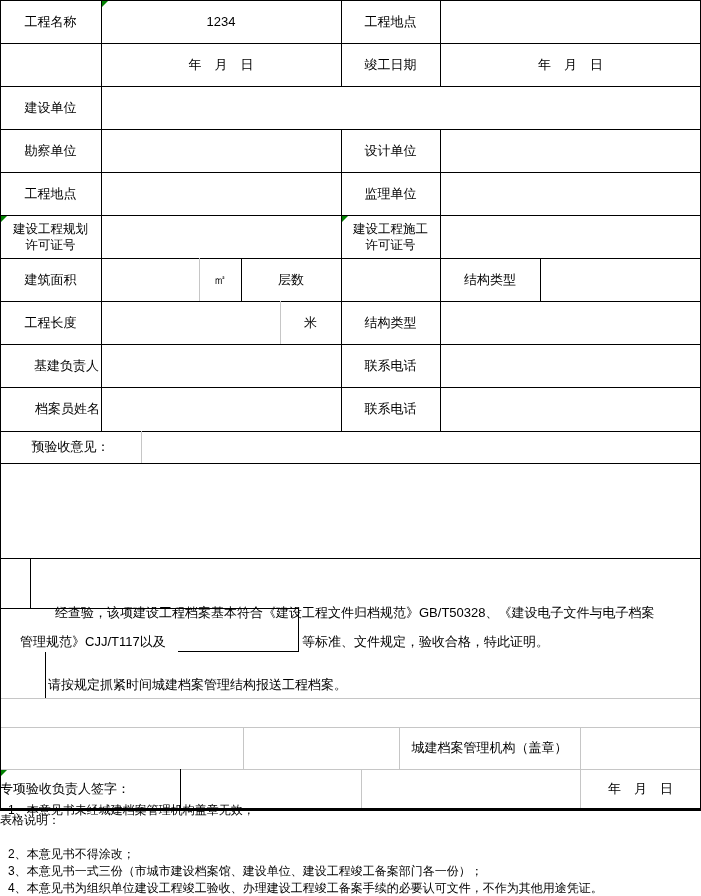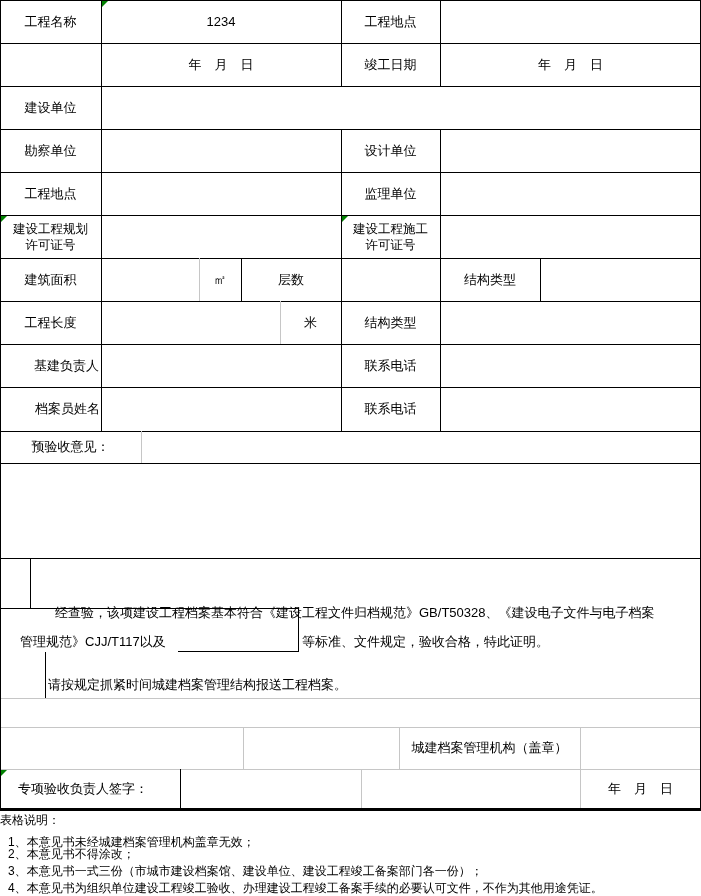--- a/index.html
+++ b/index.html
@@ -4,21 +4,21 @@
 <style>
   html,body{margin:0;padding:0;background:#fff;}
   #sheet{position:relative;width:701px;height:896px;background:#ffffff;
          font-family:"Liberation Sans",sans-serif;color:#000;overflow:hidden;}
   .hl{position:absolute;height:1px;background:#000;}
   .vl{position:absolute;width:1px;background:#000;}
   .gray{background:#c6c6c6;}
   .thick{height:3px;}
   .cell{position:absolute;display:flex;align-items:center;justify-content:center;
         font-size:13px;text-align:center;box-sizing:border-box;white-space:nowrap;}
-  .cell.leftpad{justify-content:flex-start;padding-left:18px;}
+  .cell.leftpad{justify-content:flex-start;padding-left:0;}
   .two-line{flex-direction:column;line-height:16px;font-size:12.5px;}
   .txt{position:absolute;font-size:13px;white-space:nowrap;}
   .note{position:absolute;font-size:12px;white-space:nowrap;}
   .tri{position:absolute;width:0;height:0;border-top:6px solid #008000;
        border-right:6px solid transparent;}
 </style>
 </head>
 <body>
 
 <div id="sheet">
@@ -137,18 +137,18 @@
   <div class="txt" style="left:302px;top:633px;">等标准、文件规定，验收合格，特此证明。</div>
   <div class="txt" style="left:48px;top:676px;">请按规定抓紧时间城建档案管理结构报送工程档案。</div>
 
   <div class="cell" style="left:399px;top:727px;width:181px;height:42px;">城建档案管理机构（盖章）</div>
 
   <div class="cell leftpad" style="left:0;top:769px;width:180px;height:39px;">专项验收负责人签字：</div>
   <div class="cell" style="left:180px;top:769px;width:181px;height:39px;"></div>
   <div class="cell" style="left:580px;top:769px;width:121px;height:39px;">年　月　日</div>
 
   <div class="note" style="left:0;top:812px;">表格说明：</div>
-  <div class="note" style="left:8px;top:834px;">1、本意见书未经城建档案管理机构盖章无效；</div>
+  <div class="note" style="left:8px;top:802px;">1、本意见书未经城建档案管理机构盖章无效；</div>
   <div class="note" style="left:8px;top:846px;">2、本意见书不得涂改；</div>
   <div class="note" style="left:8px;top:863px;">3、本意见书一式三份（市城市建设档案馆、建设单位、建设工程竣工备案部门各一份）；</div>
   <div class="note" style="left:8px;top:880px;">4、本意见书为组织单位建设工程竣工验收、办理建设工程竣工备案手续的必要认可文件，不作为其他用途凭证。</div>
 
 </div>
 
 </body></html>

